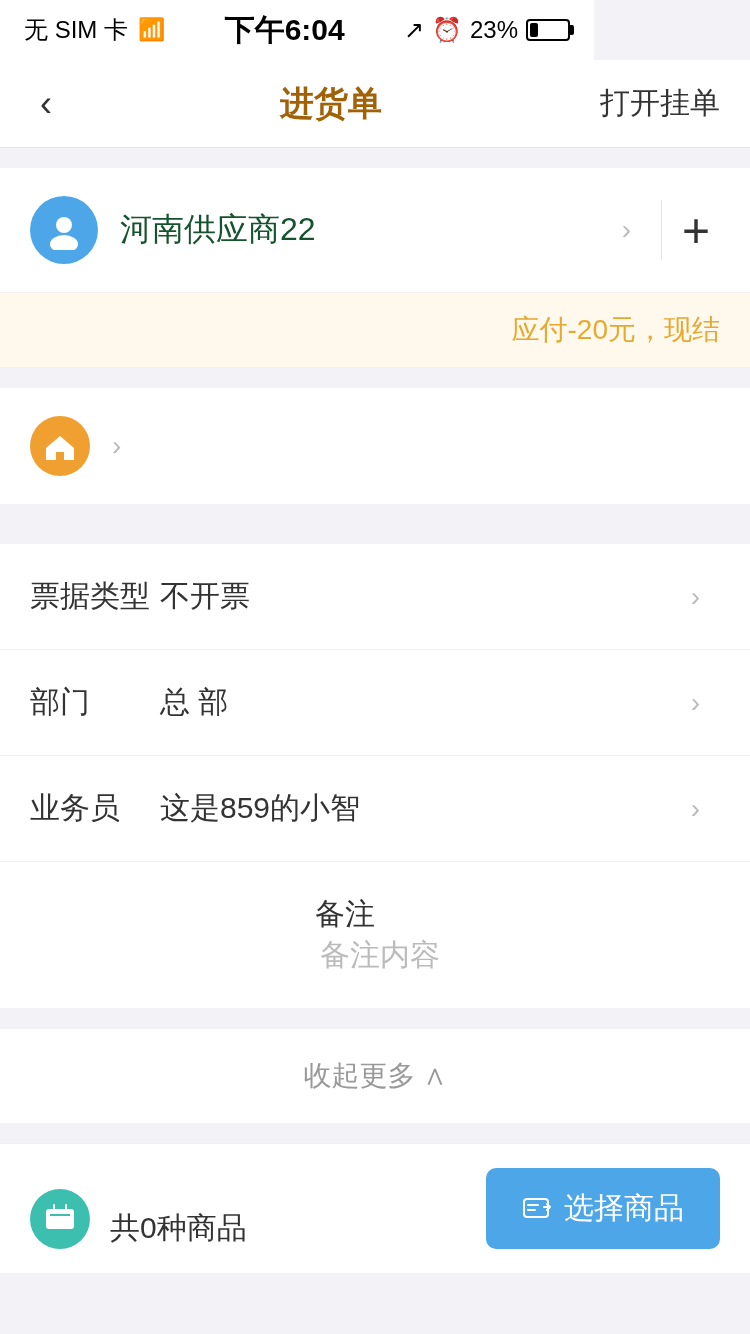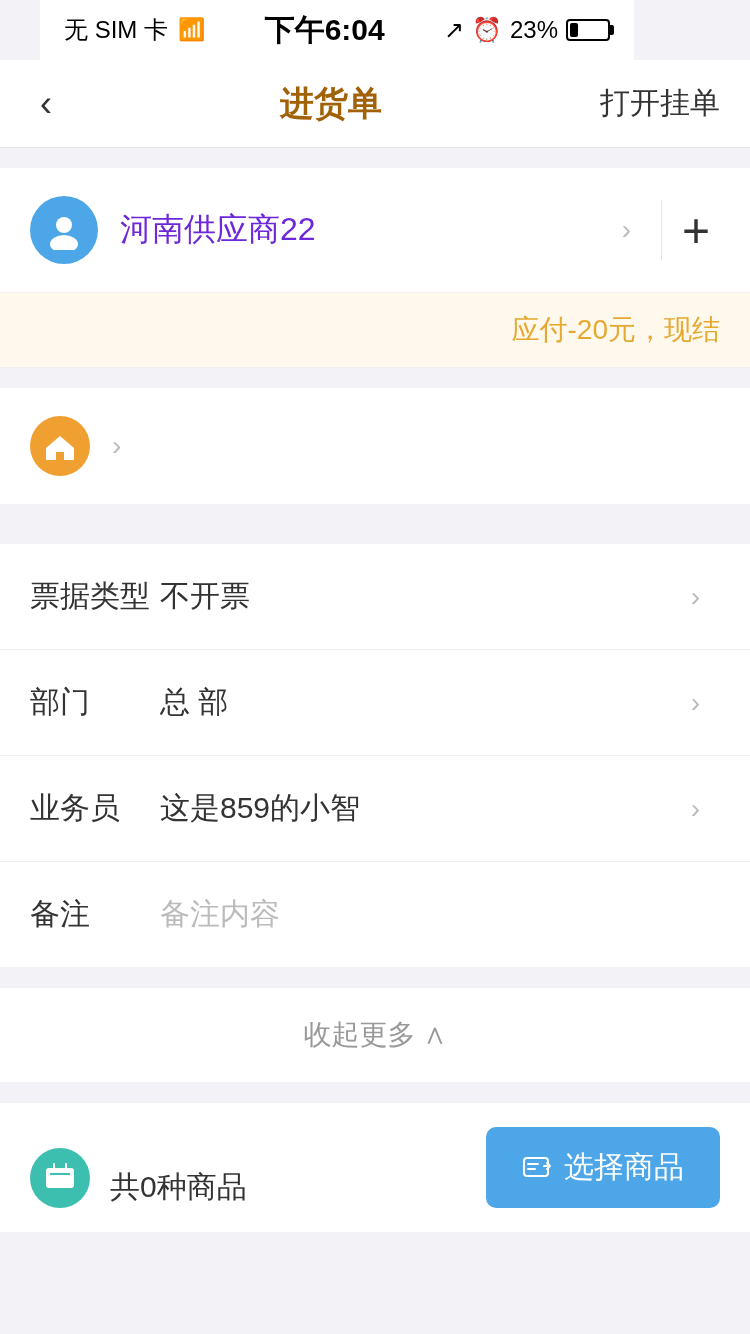--- a/index.html
+++ b/index.html
@@ -16,21 +16,20 @@
     .status-bar {
       width: 594px;
       height: 60px;
       background: #fff;
       display: flex;
       align-items: center;
       justify-content: space-between;
       padding: 0 24px;
       font-size: 26px;
       font-weight: 500;
-      margin-left: 40px;
     }
     .status-left {
       display: flex;
       align-items: center;
       gap: 10px;
       font-size: 24px;
       color: #000;
     }
     .status-center {
       font-size: 30px;
@@ -126,21 +125,21 @@
       display: flex;
       align-items: center;
       justify-content: center;
       margin-right: 22px;
       flex-shrink: 0;
     }
     .supplier-avatar svg { width: 40px; height: 40px; }
     .supplier-name {
       flex: 1;
       font-size: 32px;
-      color: #6d28d9;
+      color: #14532d;
     }
     .chevron-right {
       font-size: 28px;
       color: #bbb;
       margin-right: 20px;
     }
     .add-btn {
       font-size: 48px;
       color: #333;
       cursor: pointer;
@@ -187,21 +186,21 @@
       background: #fff;
       margin-top: 20px;
     }
     .form-row {
       display: flex;
       align-items: center;
       padding: 32px 30px;
       border-bottom: 1px solid #f0f0f0;
       min-height: 100px;
     }
-    .form-row:last-child { border-bottom: none; }
+    .form-row:last-child { border-bottom: none; flex-direction: column; }
     .form-label {
       font-size: 30px;
       color: #333;
       width: 120px;
       flex-shrink: 0;
     }
     .form-value {
       flex: 1;
       font-size: 30px;
       color: #333;

